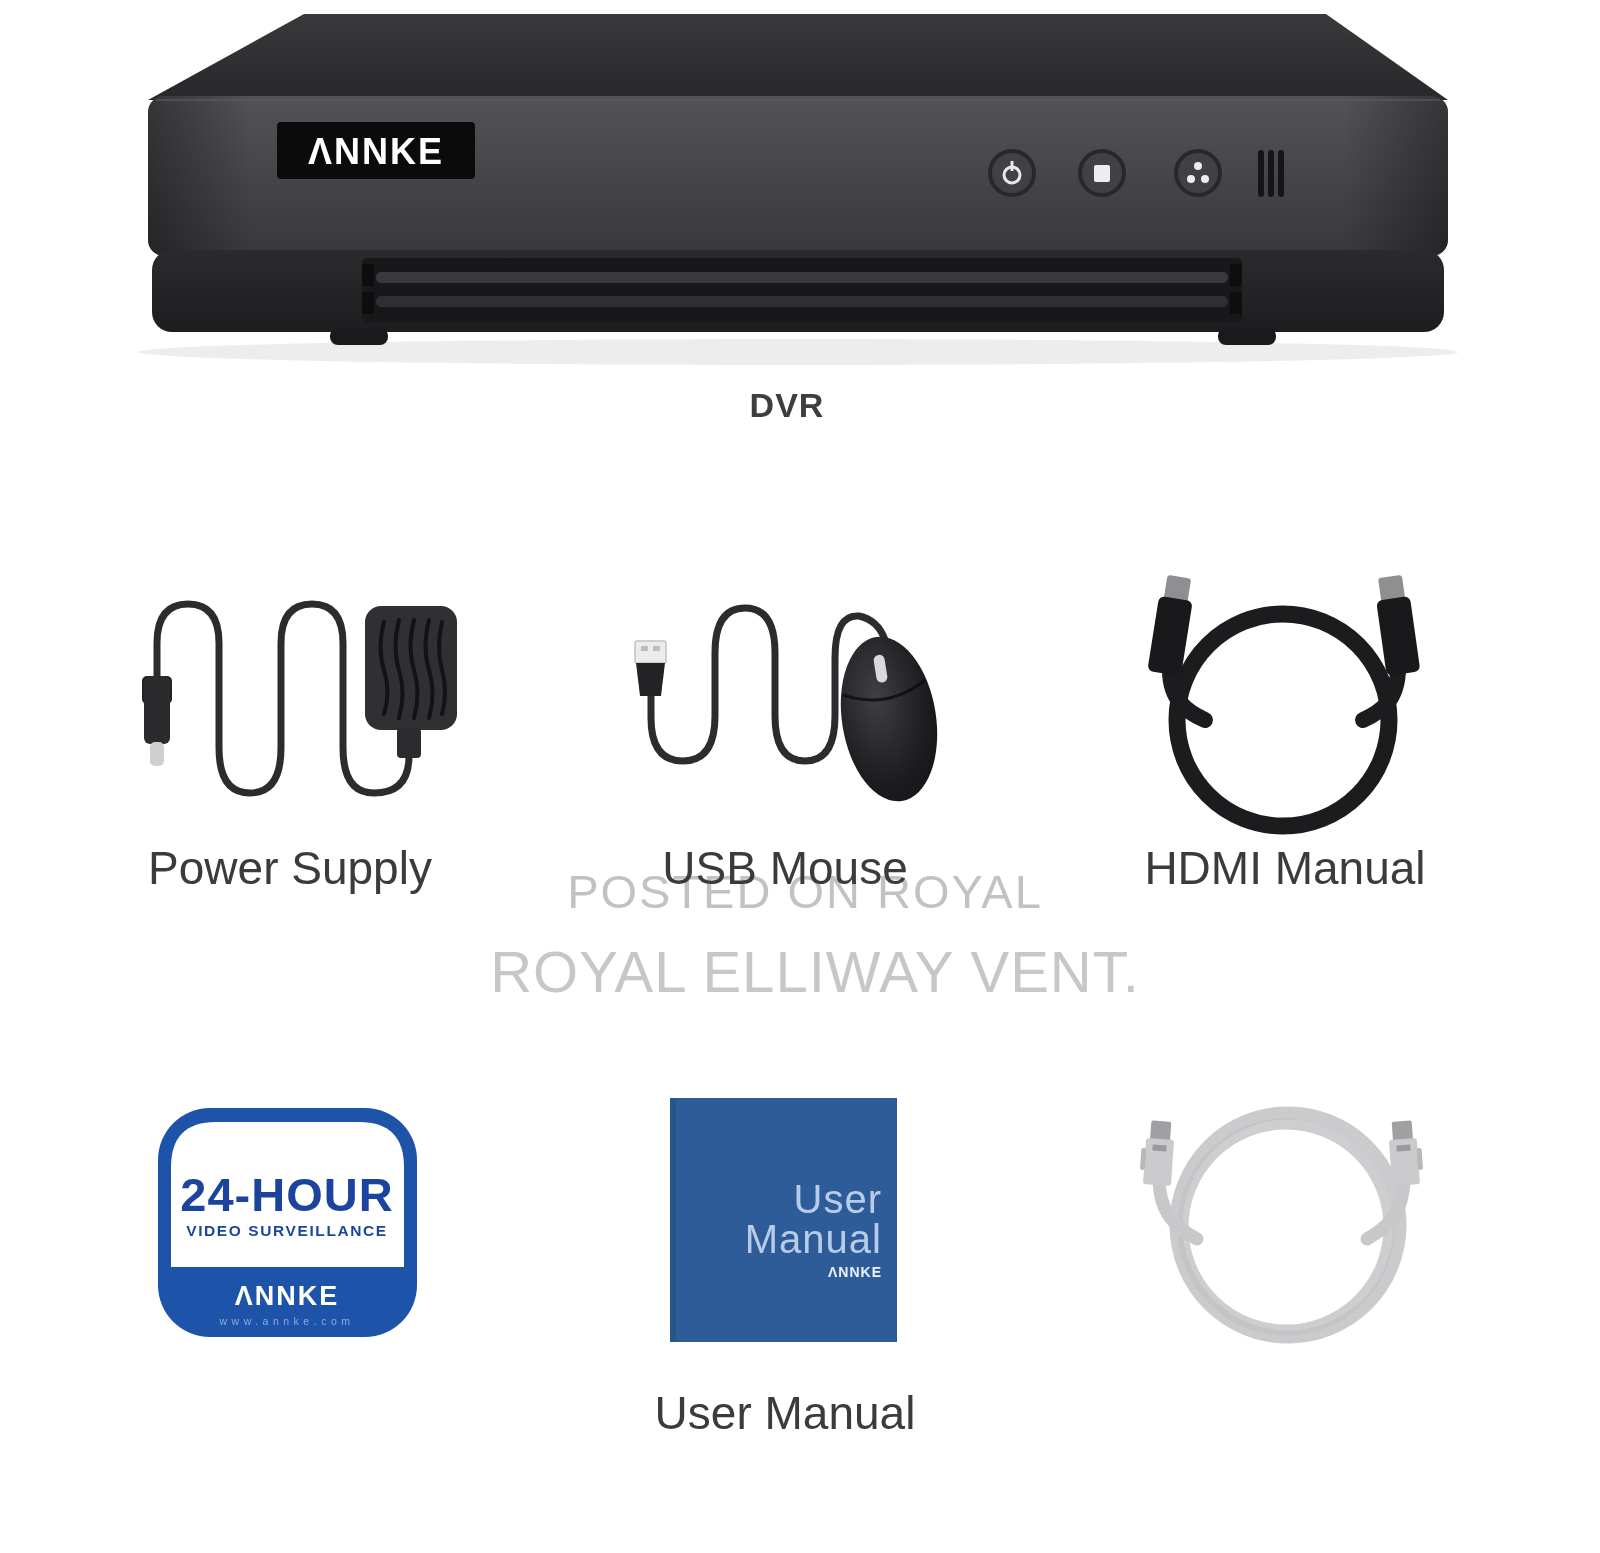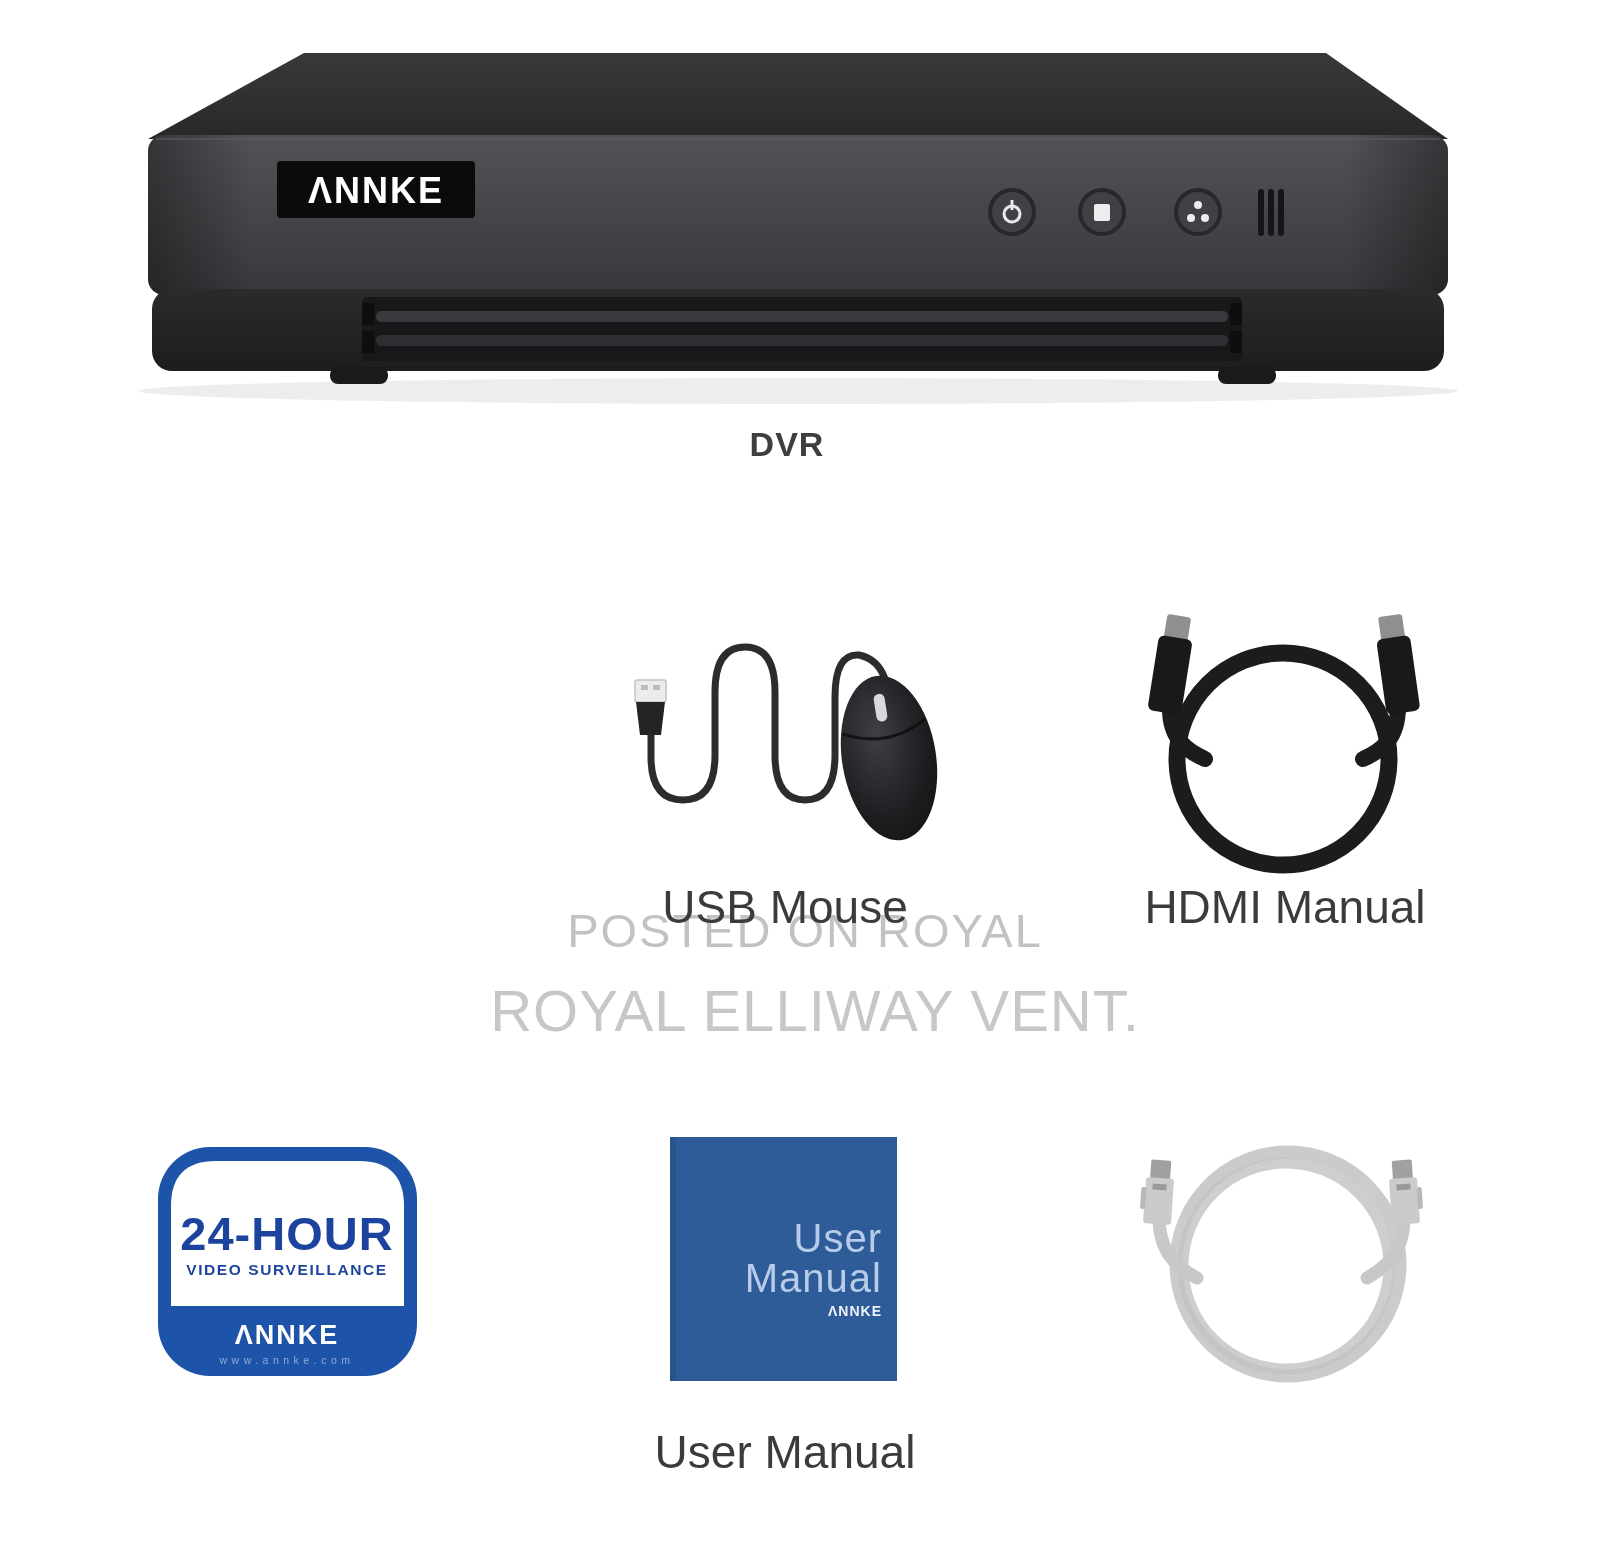--- a/index.html
+++ b/index.html
@@ -1,19 +1,18 @@
 <!DOCTYPE html>
 <html><head>
 <meta charset="utf-8">
 <style>
   html,body{margin:0;padding:0;background:#ffffff;}
   .canvas{
     position:relative;width:1600px;height:1514px;background:#ffffff;overflow:hidden;
     font-family:"Liberation Sans","DejaVu Sans",sans-serif;
-    margin-top:39px;
   }
   .caption{
     position:absolute;top:386px;left:787px;transform:translateX(-50%);
     font-size:34px;font-weight:600;color:#3e3e3e;letter-spacing:1px;white-space:nowrap;
   }
   .watermark{position:absolute;transform:translateX(-50%);color:#c5c5c5;white-space:nowrap;z-index:1;}
   .wm1{top:864px;left:805px;font-size:47px;letter-spacing:2px;color:#c2c2c2;}
   .wm2{top:938px;left:815px;font-size:58px;letter-spacing:1px;color:#c7c7c7;}
   .item{position:absolute;width:380px;z-index:2;}
   .item svg{display:block;}
@@ -107,20 +106,43 @@
     </g>
     <rect x="250" y="328" width="58" height="17" rx="8" fill="#1a1a1c"></rect>
     <rect x="1138" y="328" width="58" height="17" rx="8" fill="#1a1a1c"></rect>
   </svg>
 
   <div class="caption">DVR</div>
 
   <div class="watermark wm1">POSTED ON ROYAL</div>
   <div class="watermark wm2">ROYAL ELLIWAY VENT.</div>
 
+  <div class="item row1" style="left:100px;top:558px;">
+    <svg width="380" height="292" viewBox="0 0 380 292">
+      <path d="M57,122 L57,85 Q57,46 88,46 Q119,46 119,85 L119,190 Q119,235 150,235 Q181,235 181,190
+               L181,85 Q181,46 212,46 Q243,46 243,85 L243,190 Q243,235 274,235 Q309,235 309,198" fill="none" stroke="#2c2c2e" stroke-width="7" stroke-linecap="round"></path>
+      <g>
+        <rect x="42" y="118" width="30" height="28" rx="5" fill="#232325"></rect>
+        <rect x="44" y="118" width="26" height="68" rx="6" fill="#2b2b2d"></rect>
+        <rect x="50" y="184" width="14" height="24" rx="5" fill="#cfcfcf"></rect>
+      </g>
+      <g>
+        <rect x="265" y="48" width="92" height="124" rx="16" fill="#303033"></rect>
+        <g fill="none" stroke="#131315" stroke-width="4" stroke-linecap="round">
+          <path d="M284,64 q-7,26 0,48 q7,22 0,44"></path>
+          <path d="M299,62 q-7,27 0,50 q7,23 0,48"></path>
+          <path d="M314,62 q-7,27 0,50 q7,23 0,48"></path>
+          <path d="M329,62 q-7,27 0,50 q7,23 0,48"></path>
+          <path d="M342,64 q-6,26 0,48 q6,22 0,44"></path>
+        </g>
+        <rect x="297" y="170" width="24" height="30" rx="4" fill="#2c2c2e"></rect>
+      </g>
+    </svg>
+    <div class="label">Power Supply</div>
+  </div>
 
   <div class="item row1" style="left:595px;top:558px;">
     <svg width="380" height="292" viewBox="0 0 380 292">
       <path d="M56,132 L56,160 Q56,203 88,203 Q120,203 120,158 L120,95 Q120,50 150,50 Q180,50 180,95
                L180,158 Q180,203 210,203 Q240,203 240,158 L240,100 Q240,56 264,58 Q283,62 290,82" fill="none" stroke="#2c2c2e" stroke-width="7" stroke-linecap="round"></path>
       <g>
         <rect x="40" y="83" width="31" height="22" rx="2" fill="#ececec" stroke="#c2c2c2" stroke-width="1.5"></rect>
         <rect x="46" y="88" width="7" height="5" fill="#bdbdbd"></rect>
         <rect x="58" y="88" width="7" height="5" fill="#bdbdbd"></rect>
         <path d="M41,105 L70,105 L66,138 L45,138 Z" fill="#242427"></path>

